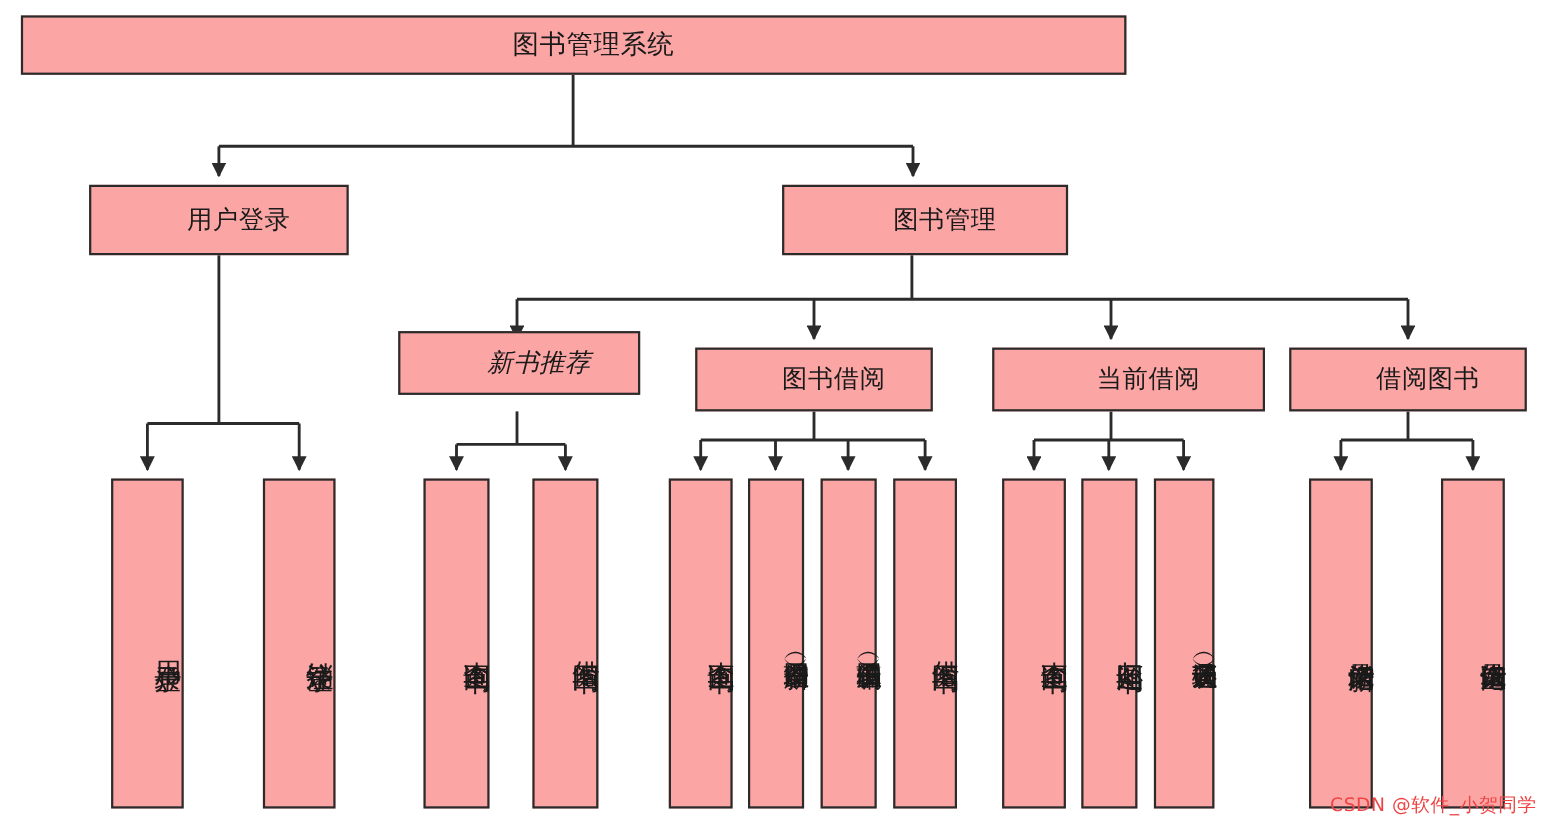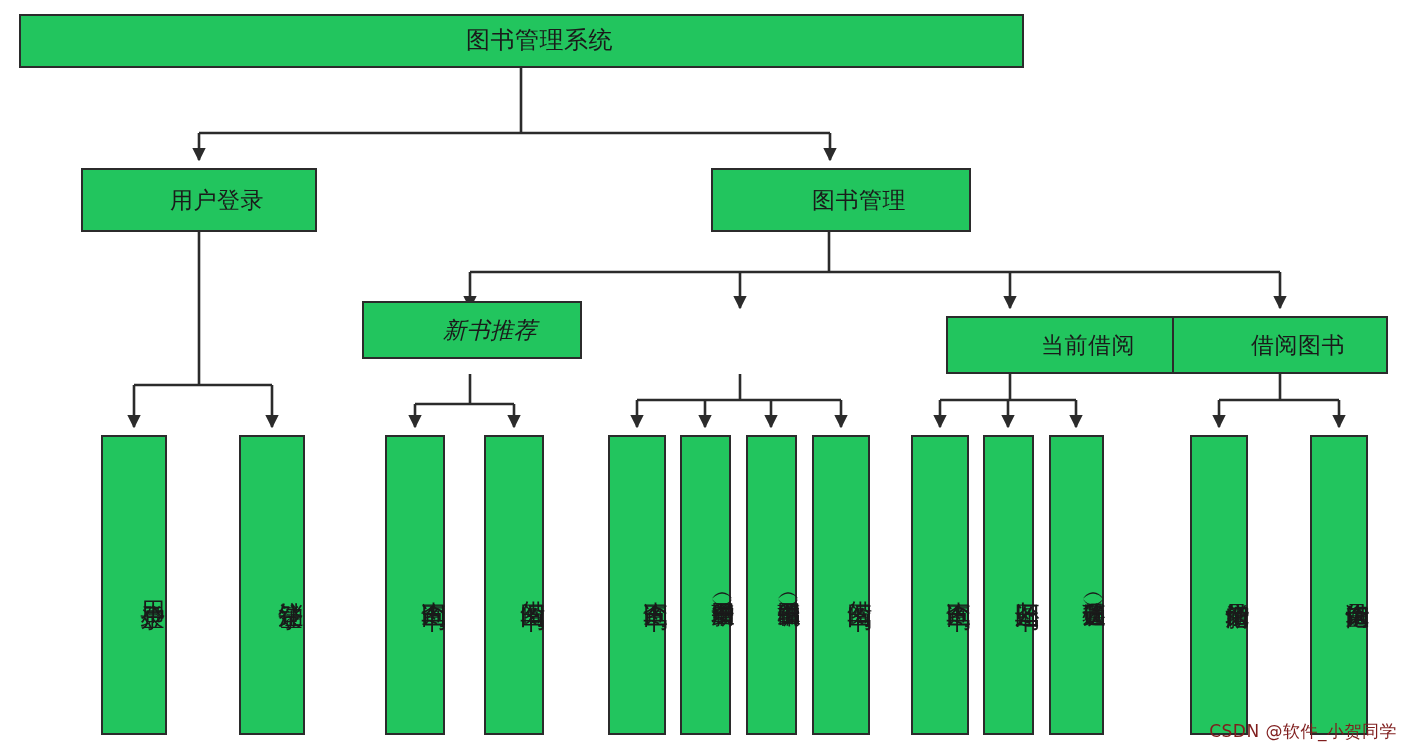--- a/index.html
+++ b/index.html
@@ -23,21 +23,21 @@
     left: 0;
     top: 0;
     width: 1405px;
     height: 747px;
     pointer-events: none;
   }
   .node {
     position: absolute;
     box-sizing: border-box;
     border: 2.5px solid #2b2b2b;
-    background: #22c55e;
+    background: #fca5a5;
     display: flex;
     align-items: center;
     justify-content: center;
     color: #1a1a1a;
     padding-left: 36px;
   }
   .node .label {
     display: block;
     text-align: center;
     line-height: 1.08;
@@ -63,21 +63,21 @@
     font-size: 25px;
     line-height: 1.05;
     letter-spacing: 2px;
     margin: auto;
   }
   .watermark {
     position: absolute;
     right: 8px;
     bottom: 4px;
     font-size: 17px;
-    color: #7f1d1d;
+    color: #ef4444;
     letter-spacing: 0.5px;
     white-space: nowrap;
   }
 </style>
 </head>
 <body>
 
 <div id="canvas">
 
   <svg class="edges" viewBox="0 0 1405 747" xmlns="http://www.w3.org/2000/svg">
@@ -137,21 +137,24 @@
   <div class="node horiz" style="left:81px; top:168px; width:236px; height:64px;">
     <span class="label">用户登录</span>
   </div>
   <div class="node horiz" style="left:711px; top:168px; width:260px; height:64px;">
     <span class="label">图书管理</span>
   </div>
 
   <div class="node horiz" style="left:362px; top:301px; width:220px; height:58px;font-style:italic;">
     <span class="label">新书推荐</span>
   </div>
-  <div class="node horiz" style="left:902px; top:316px; width:248px; height:58px;margin-left:44px;">
+  <div class="node horiz" style="left:632px; top:316px; width:216px; height:58px;">
+    <span class="label">图书借阅</span>
+  </div>
+  <div class="node horiz" style="left:902px; top:316px; width:248px; height:58px;">
     <span class="label">当前借阅</span>
   </div>
   <div class="node horiz" style="left:1172px; top:316px; width:216px; height:58px;">
     <span class="label">借阅图书</span>
   </div>
 
   <div class="node vert" style="left:101px; top:435px; width:66px; height:300px;">
     <span class="label">用户登录</span>
   </div>
   <div class="node vert" style="left:239px; top:435px; width:66px; height:300px;">

